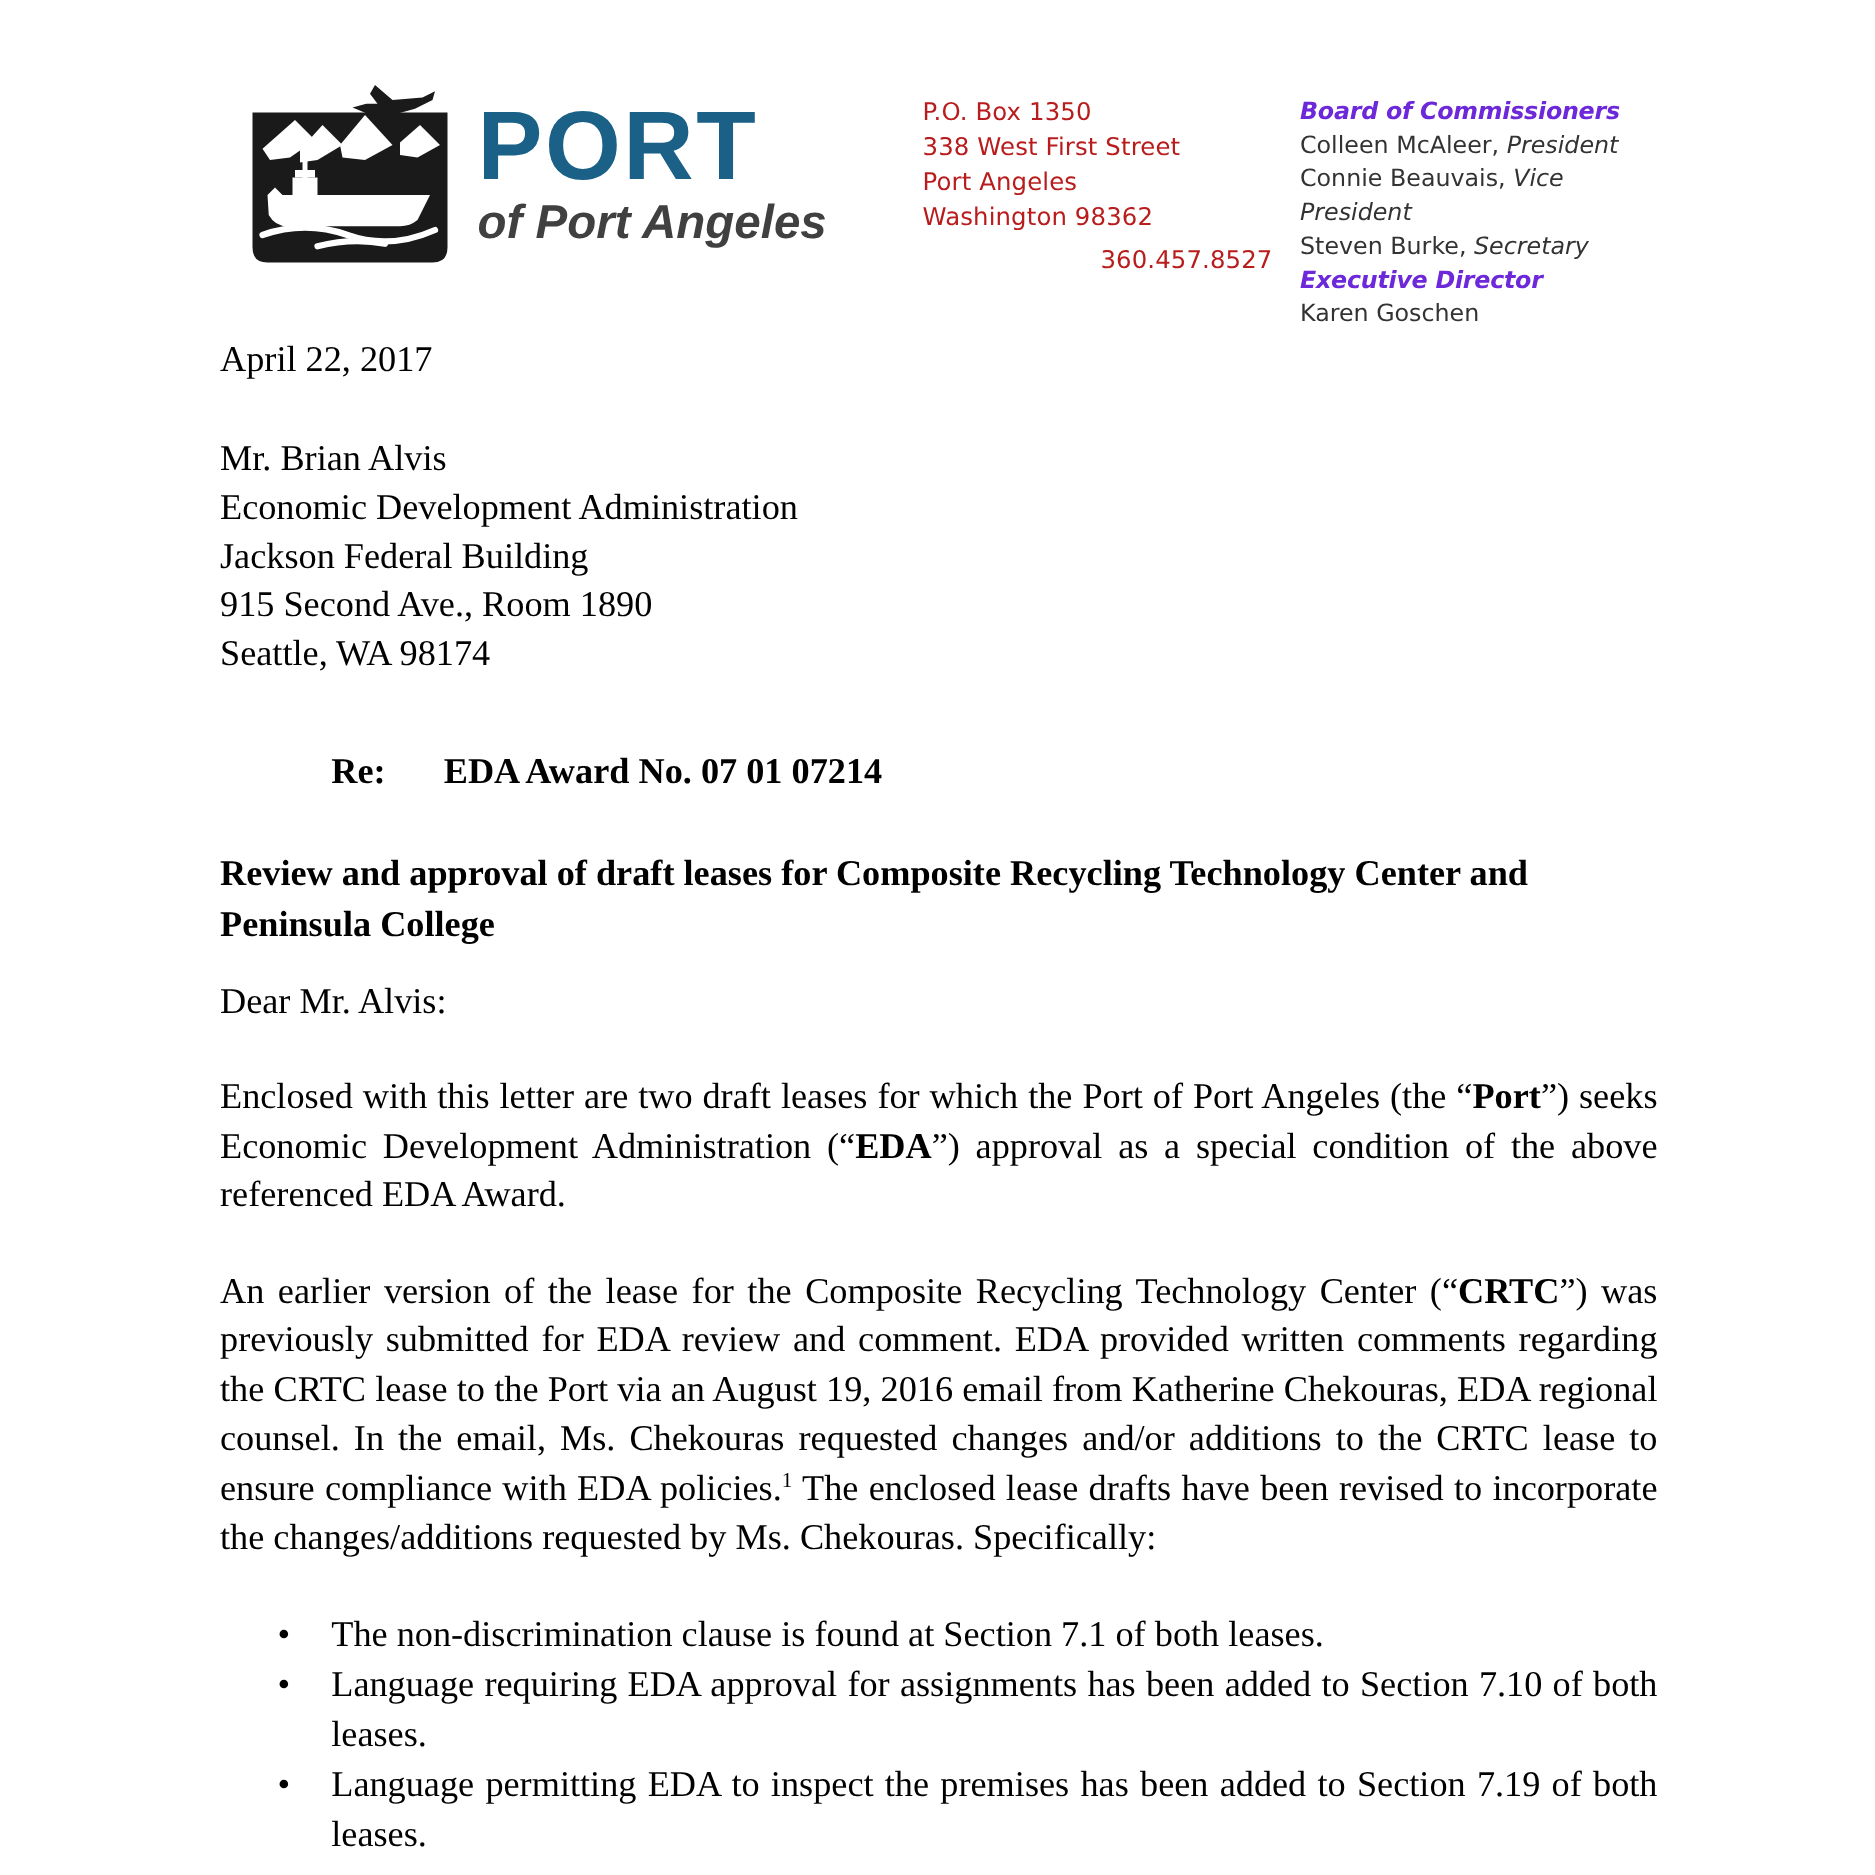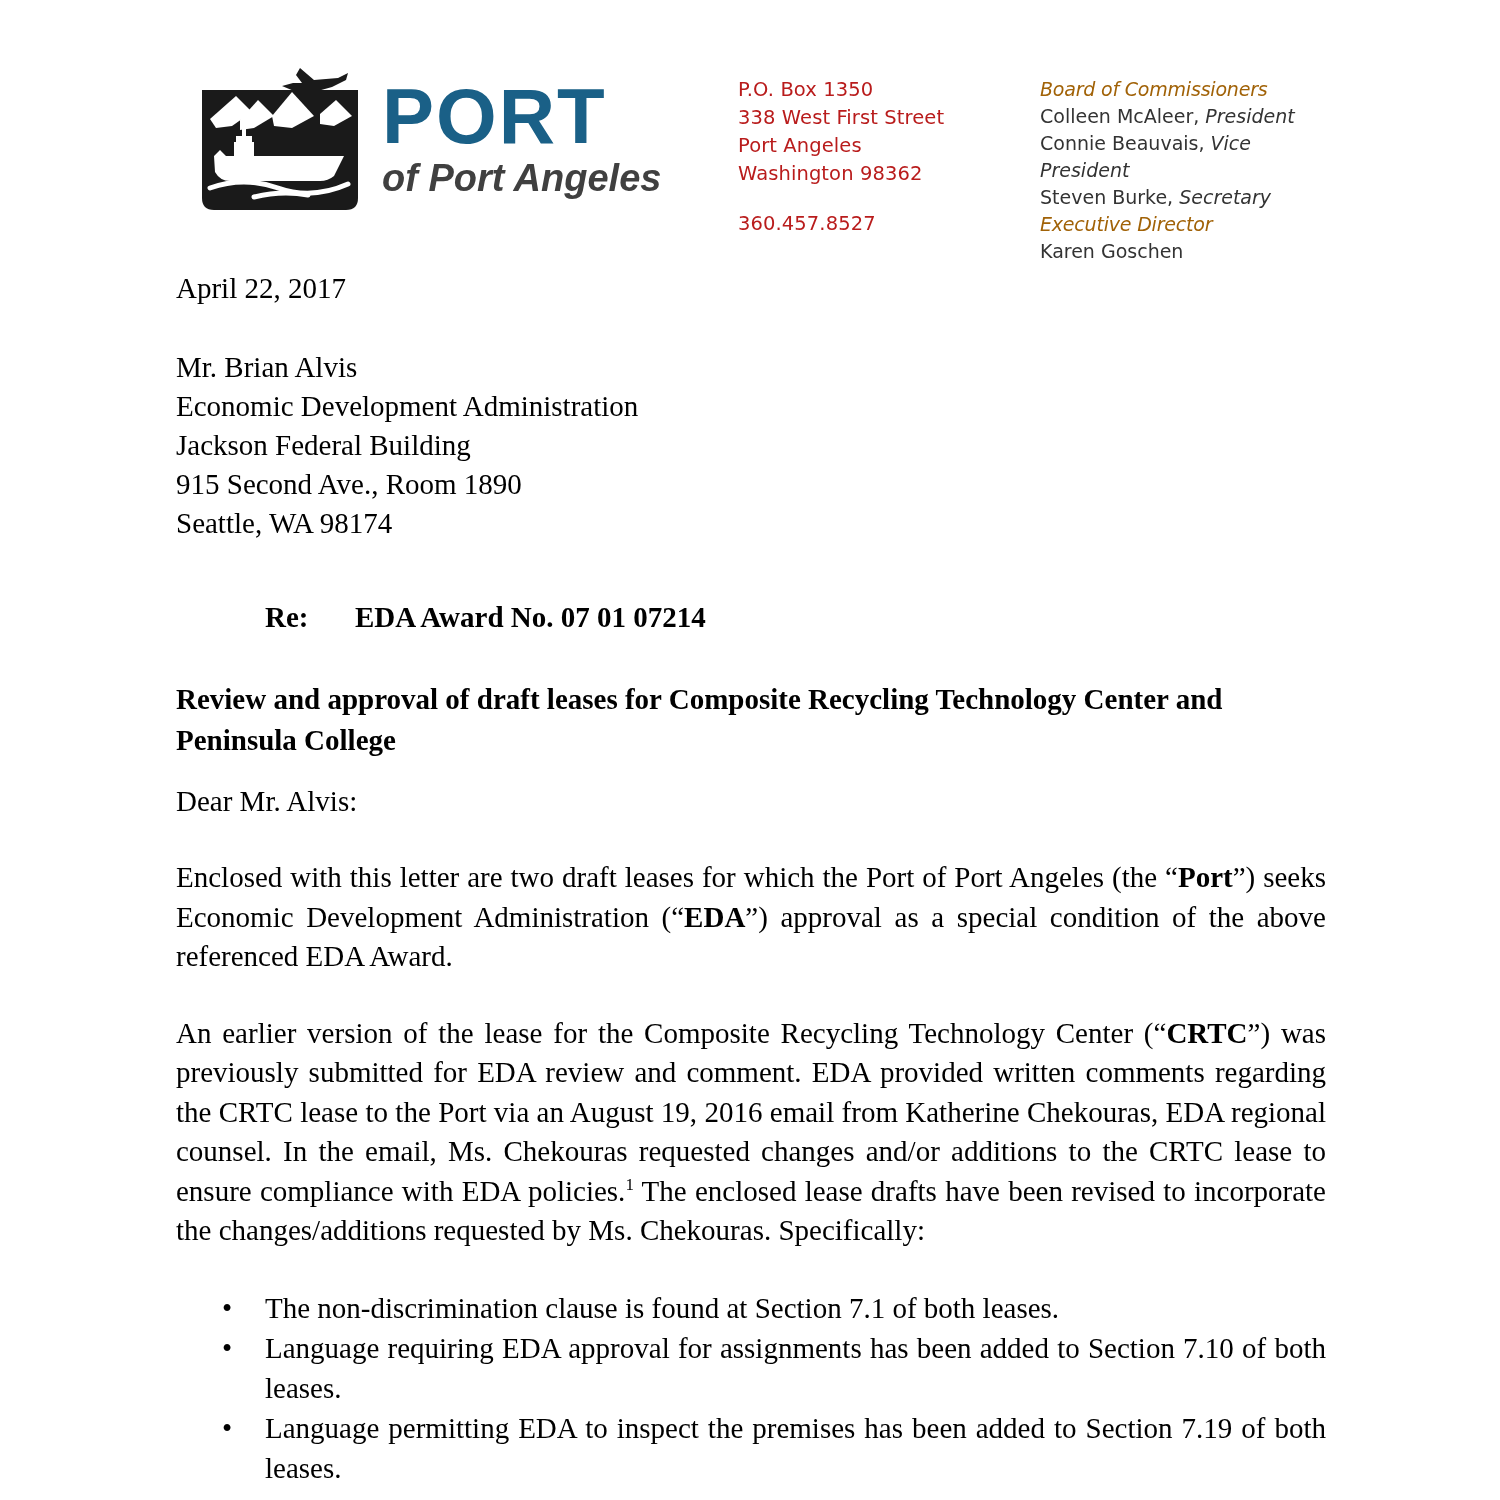--- a/index.html
+++ b/index.html
@@ -71,38 +71,39 @@
     left: 738px;
     top: 76px;
     width: 280px;
     font-family: "DejaVu Sans", "Liberation Sans", sans-serif;
     font-size: 19.5px;
     line-height: 28px;
     color: #b91c1c;
     letter-spacing: 0.1px;
   }
   .address-block .phone {
-    margin-top: 22px;
+    margin-top: 6px;
+    text-align: right;
   }
 
   .board-block {
     position: absolute;
     left: 1040px;
     top: 76px;
     width: 300px;
     font-family: "DejaVu Sans", "Liberation Sans", sans-serif;
     font-size: 19px;
     line-height: 27px;
     color: #333333;
     letter-spacing: 0px;
   }
   .board-block .bhead {
-    font-weight: normal;
+    font-weight: bold;
     font-style: italic;
-    color: #a16207;
+    color: #6d28d9;
     letter-spacing: -0.2px;
   }
   .board-block .role {
     font-style: italic;
   }
 
   
   .letter {
     position: absolute;
     left: 176px;

